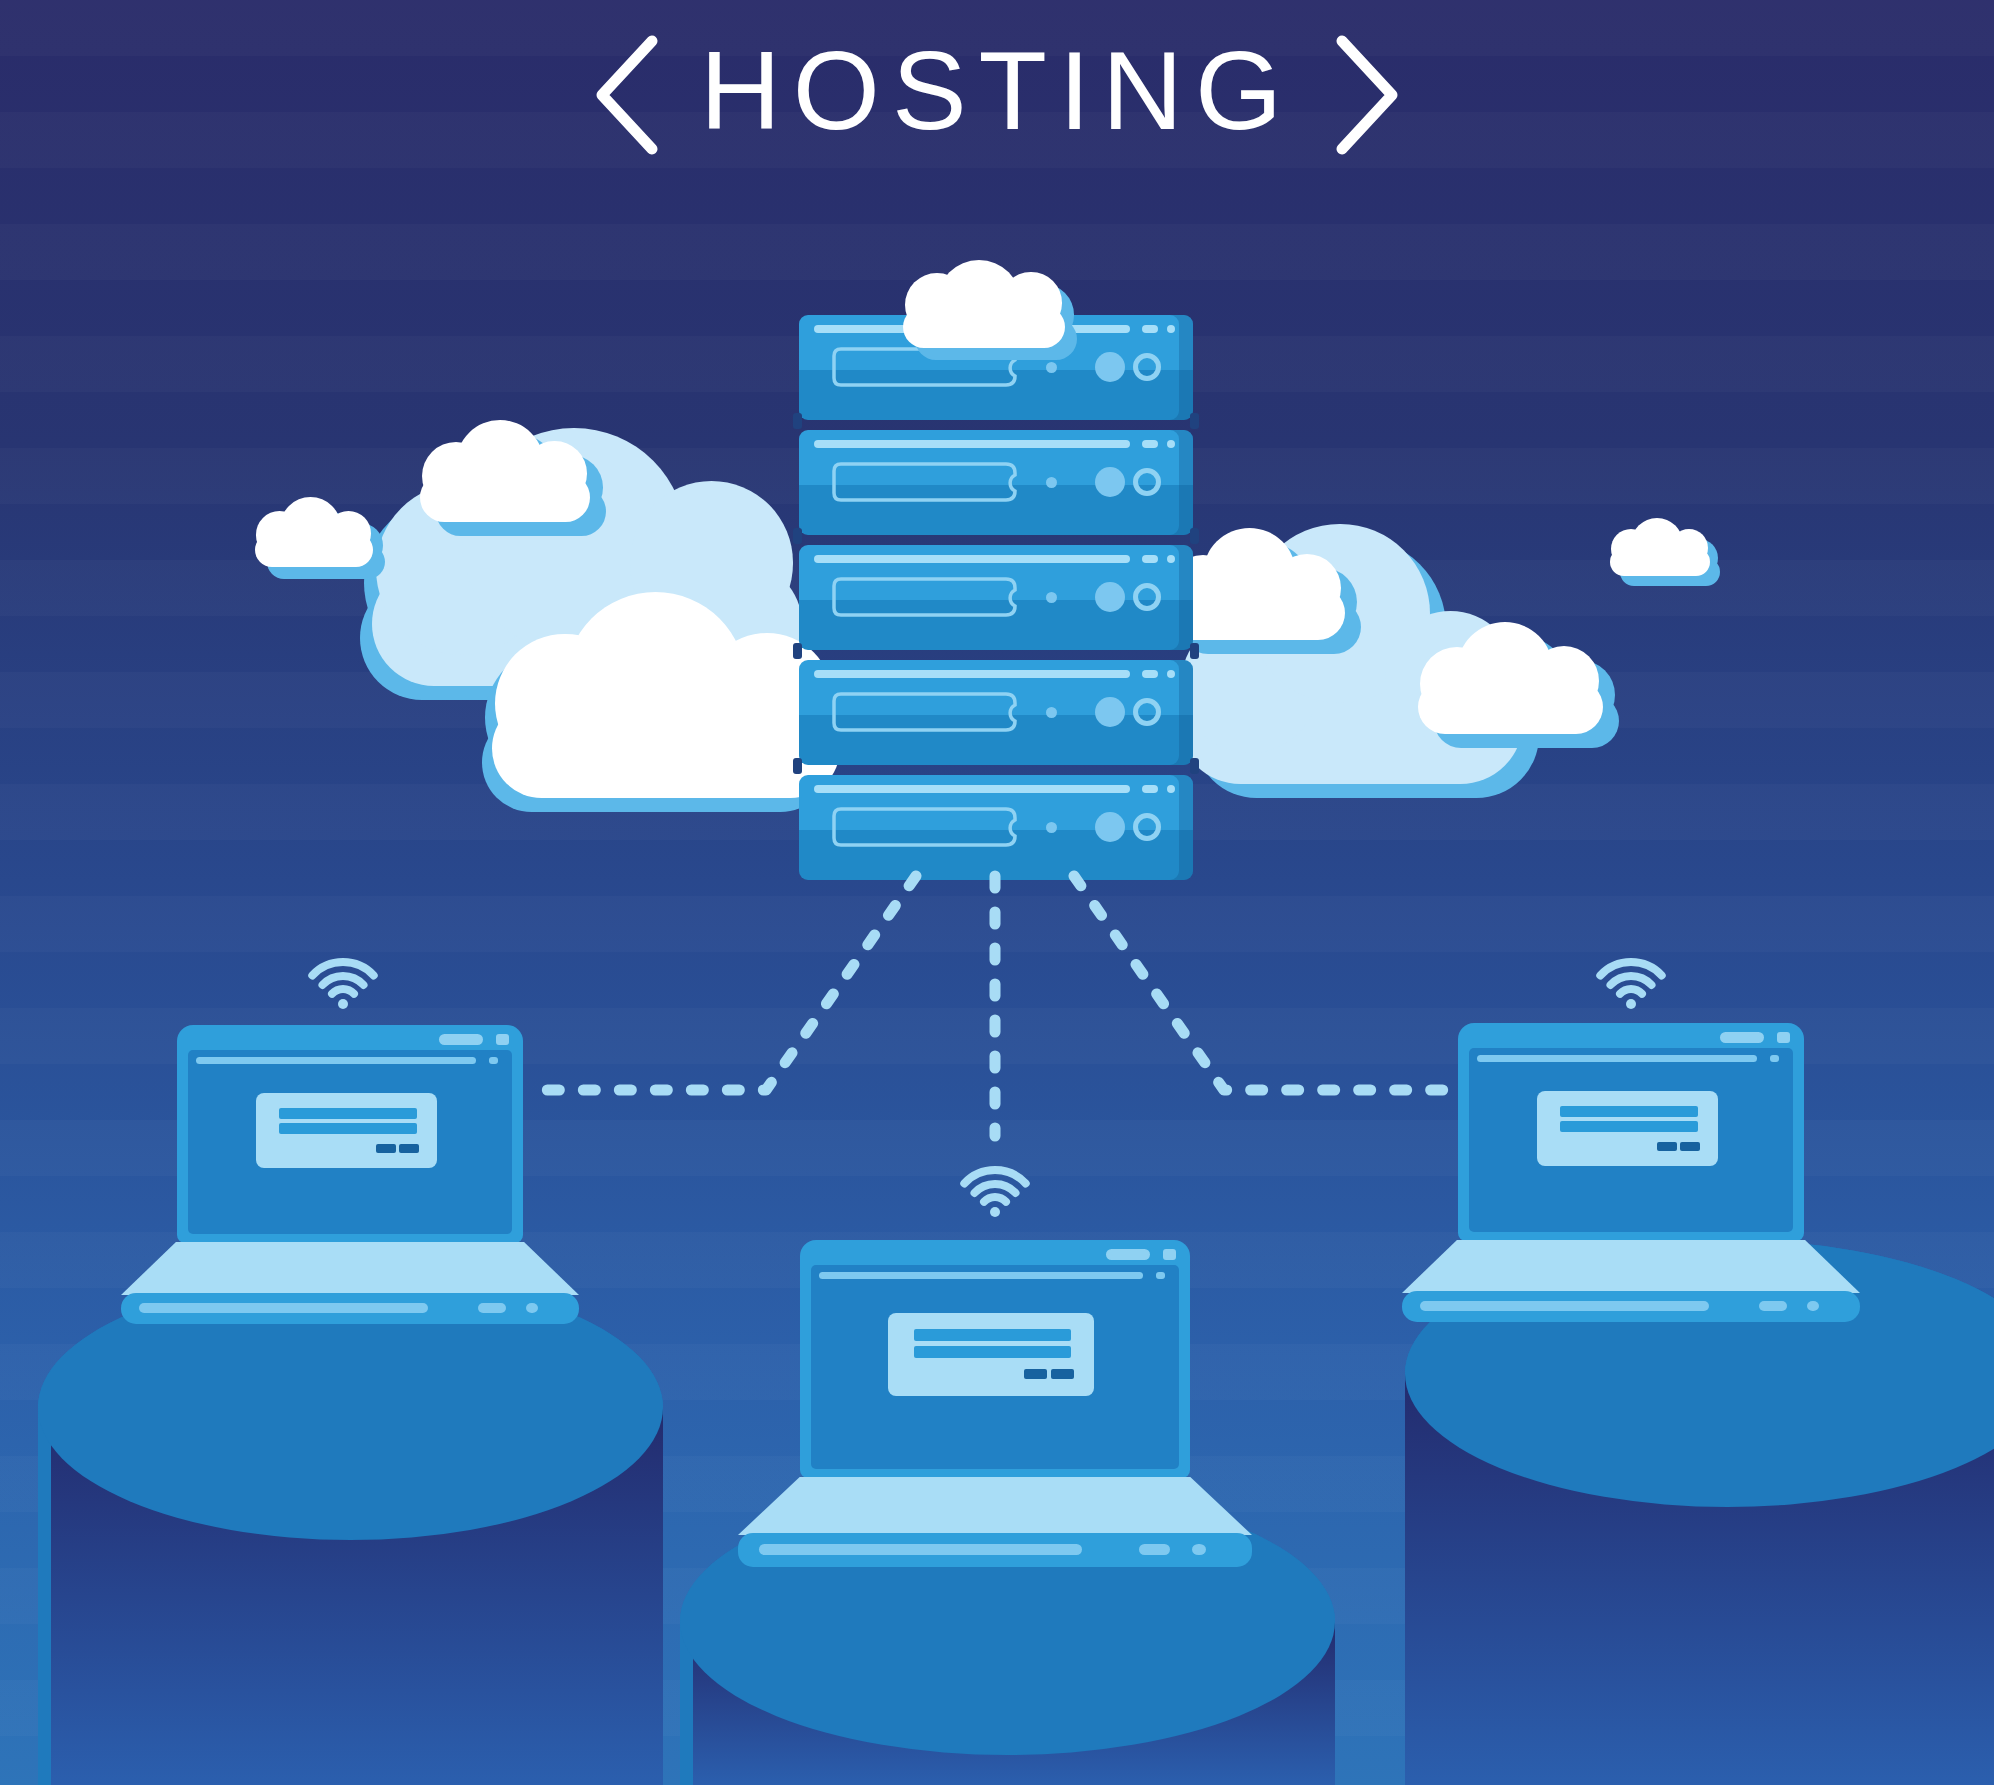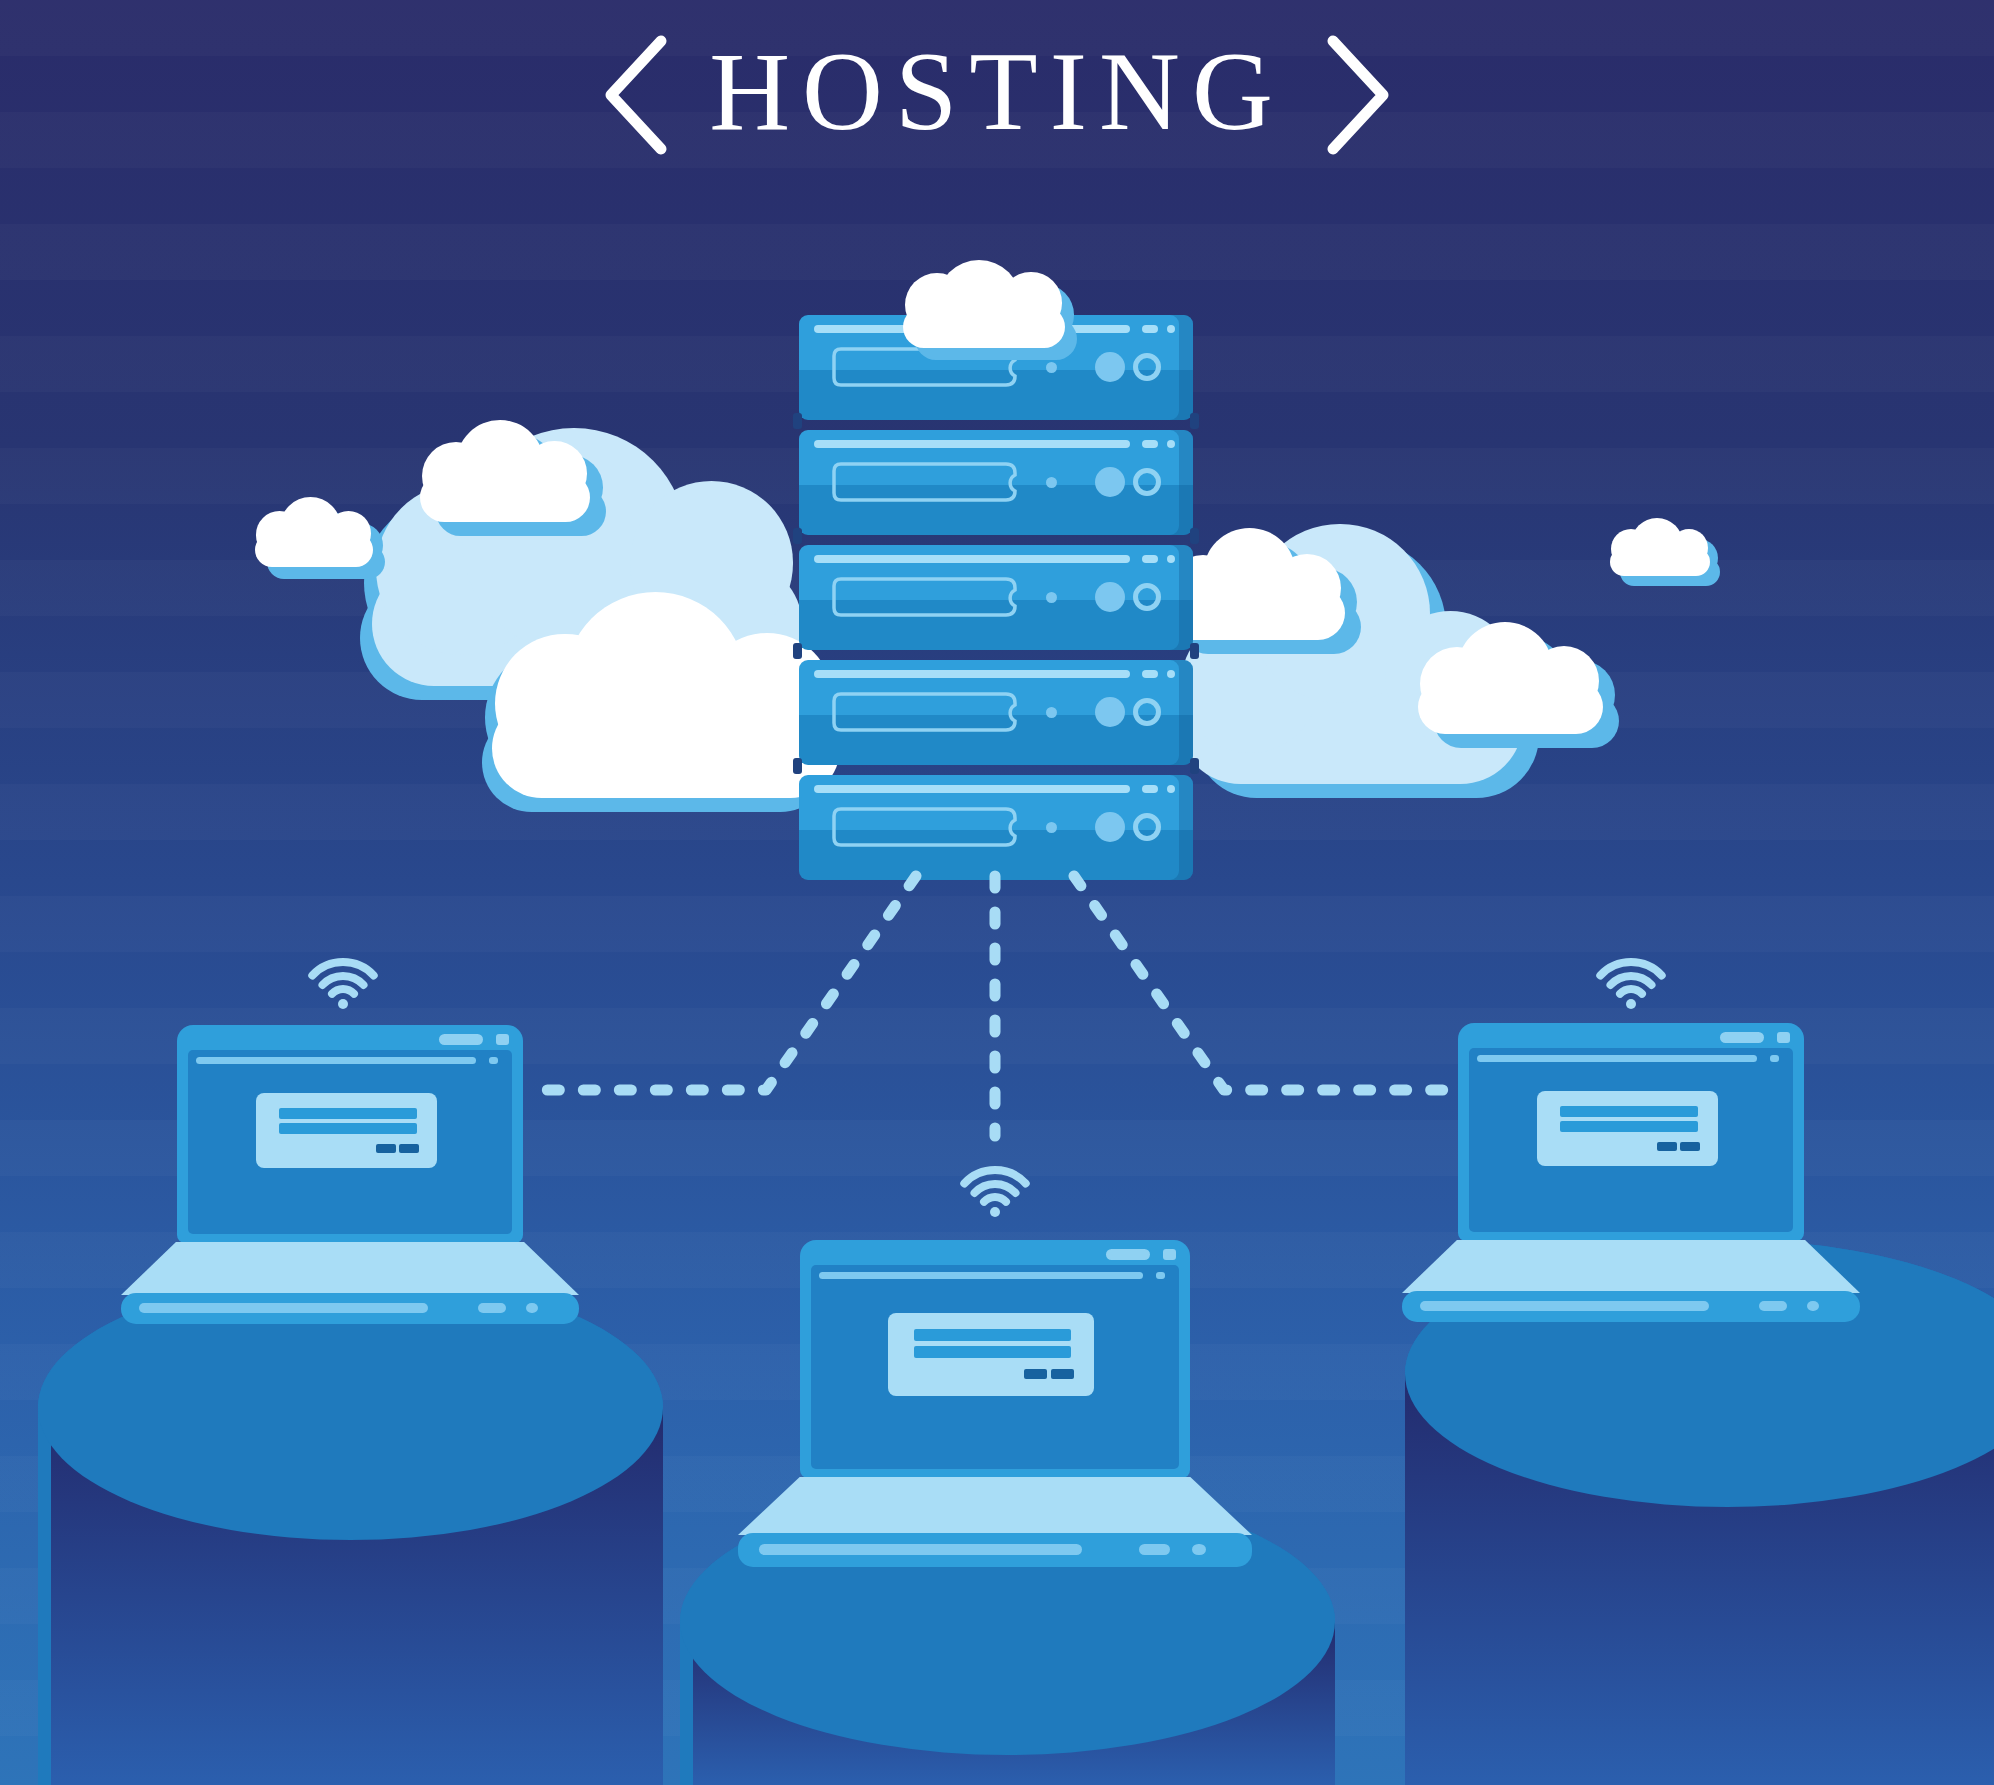--- a/index.html
+++ b/index.html
@@ -5,21 +5,21 @@
   html,body{margin:0;padding:0;background:#10123a;}
   .stage{
     position:relative;width:1994px;height:1785px;overflow:hidden;
     font-family:"Liberation Sans",sans-serif;
     background-image:
       repeating-linear-gradient(180deg, rgba(255,255,255,0.025) 0px, rgba(255,255,255,0.025) 56px, rgba(255,255,255,0) 56px, rgba(255,255,255,0) 112px),
       linear-gradient(180deg, var(--bg-top) 0%, var(--bg-upper) 25%, var(--bg-mid) 52%, var(--bg-lower) 76%, var(--bg-bottom) 100%);
   }
 
   
-  .title{position:absolute;left:0;right:0;top:34px;display:flex;align-items:center;justify-content:center;gap:38px;color:var(--title-color);font-family:Liberation Serif, serif;}
+  .title{position:absolute;left:0;right:0;top:34px;display:flex;align-items:center;justify-content:center;gap:38px;color:var(--title-color);}
   .title .word{font-size:112px;font-weight:500;letter-spacing:12px;line-height:1;transform:translateY(-4px);}
   .title svg{display:block;}
   .title .chev{stroke:var(--title-color);stroke-width:11;fill:none;stroke-linecap:round;stroke-linejoin:round;}
 
   
   .cloud{position:absolute;filter:drop-shadow(var(--sx,14px) var(--sy,14px) 0 var(--cloud-shadow));}
   .cloud i{position:absolute;display:block;background:var(--c);border-radius:50%;aspect-ratio:1;}
   .cloud .pb{left:0;right:0;bottom:0;height:48%;border-radius:999px;aspect-ratio:auto;}
   .cloud .p1{left:1%;bottom:12%;width:40%;}
   .cloud .p2{left:21%;top:0;width:52%;}

